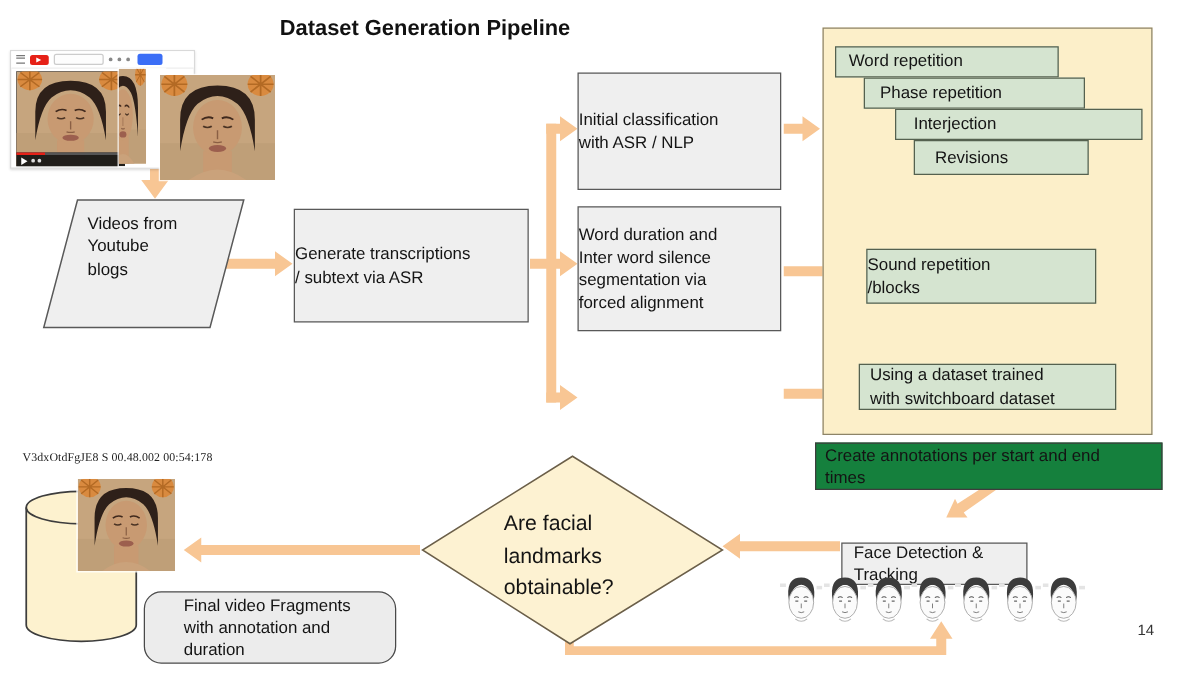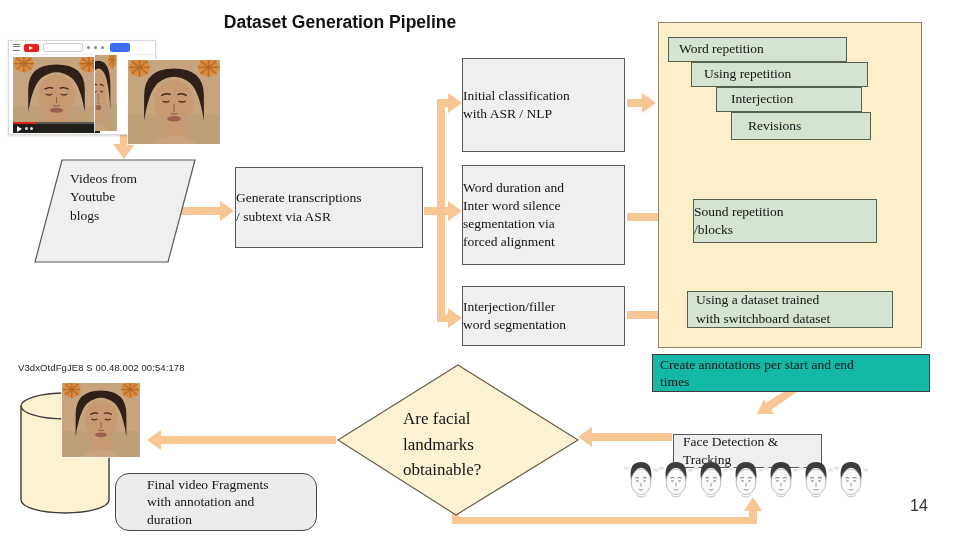--- a/index.html
+++ b/index.html
@@ -1,28 +1,28 @@
 <!DOCTYPE html>
 <html><head>
 <meta charset="utf-8">
 <style>
   html,body{margin:0;padding:0;background:#fff;}
   .canvas{position:relative;width:960px;height:540px;background:#ffffff;overflow:hidden;
           font-family:"Liberation Sans", sans-serif;color:#111;}
   .abs{position:absolute;box-sizing:border-box;}
-  .txt{white-space:pre-line;font-size:13.5px;line-height:1.36;color:#141414;font-family:Liberation Serif, serif;}
+  .txt{white-space:pre-line;font-size:13.5px;line-height:1.36;color:#141414;}
   .title{font-size:17.5px;font-weight:bold;text-align:center;color:#111;}
   .gbox{background:#efefef;border:1px solid #595959;display:flex;align-items:center;}
   .green{background:#d5e4d0;border:1px solid #55614f;display:flex;align-items:center;}
   .ypanel{background:#fcefc9;border:1px solid #8d8468;}
-  .ybox{background:#14b8a6;border:1px solid #3d3d3d;display:flex;align-items:center;}
+  .ybox{background:#15803d;border:1px solid #3d3d3d;display:flex;align-items:center;}
   .round{background:#ececec;border:1px solid #4a4a4a;border-radius:14px;display:flex;align-items:center;}
   .svgfill{position:absolute;left:0;top:0;width:100%;height:100%;}
-  .lbl-small{font-size:9.5px;color:#222;letter-spacing:0.1px;}
-  .pagenum{font-size:16px;color:#333;}
+  .lbl-small{font-size:9.5px;color:#222;letter-spacing:0.1px;font-family:Liberation Serif, serif;}
+  .pagenum{font-size:12px;color:#333;}
   
   .ytwin{background:#fff;border:1px solid #d9d9d9;box-shadow:0 1px 2px rgba(0,0,0,.15);}
   .ytbar{height:13px;background:#fff;border-bottom:1px solid #eee;display:flex;align-items:center;gap:4px;padding:0 4px;}
   .ytburger{width:7px;height:5px;border-top:1px solid #777;border-bottom:1px solid #777;position:relative;}
   .ytburger:after{content:"";position:absolute;left:0;top:1px;width:7px;height:1px;background:#777;}
   .ytlogo{width:15px;height:8px;background:#e62117;border-radius:2px;position:relative;}
   .ytlogo:after{content:"";position:absolute;left:5px;top:2px;border-left:4px solid #fff;border-top:2px solid transparent;border-bottom:2px solid transparent;}
   .ytsearch{width:38px;height:7px;border:1px solid #ccc;border-radius:2px;background:#fdfdfd;}
   .ytdot{width:3px;height:3px;border-radius:50%;background:#888;}
   .ytsign{width:20px;height:9px;background:#3b6ef6;border-radius:2px;margin-left:2px;}
@@ -130,50 +130,46 @@
 
   <div class="abs" style="left:30px;top:158px;width:170px;height:106px;">
     <svg class="svgfill" viewBox="0 0 170 106">
       <polygon points="32,2 165,2 138,104 5,104" fill="#efefef" stroke="#595959" stroke-width="1.2"></polygon>
     </svg>
     <div class="abs txt" style="left:40px;top:12px;width:120px;">Videos from
 Youtube
 blogs</div>
   </div>
 
-  <div class="abs gbox" style="left:235px;top:167px;width:188px;height:81px;">
+  <div class="abs gbox" style="left:235px;top:167px;width:188px;height:91px;">
     <div class="txt">Generate transcriptions
 / subtext via ASR</div>
   </div>
 
   <div class="abs gbox" style="left:462px;top:58px;width:163px;height:94px;">
     <div class="txt">Initial classification
 with ASR / NLP</div>
   </div>
 
   <div class="abs gbox" style="left:462px;top:165px;width:163px;height:100px;">
     <div class="txt" style="line-height:1.32;">Word duration and
 Inter word silence
 segmentation via
 forced alignment</div>
   </div>
 
-  <div class="abs gbox" style="left:462px;top:286px;width:163px;height:60px;">
-    <div class="txt">Interjection/filler
-word segmentation</div>
-  </div>
 
   <div class="abs ypanel" style="left:658px;top:22px;width:264px;height:326px;"></div>
   <div class="abs green" style="left:668px;top:37px;width:179px;height:25px;">
     <div class="txt" style="padding-left:10px;">Word repetition</div>
   </div>
   <div class="abs green" style="left:691px;top:62px;width:177px;height:25px;">
-    <div class="txt" style="padding-left:12px;">Using repetition</div>
-  </div>
-  <div class="abs green" style="left:716px;top:87px;width:146px;height:25px;">
+    <div class="txt" style="padding-left:12px;">Phase repetition</div>
+  </div>
+  <div class="abs green" style="left:716px;top:87px;width:198px;height:25px;">
     <div class="txt" style="padding-left:14px;">Interjection</div>
   </div>
   <div class="abs green" style="left:731px;top:112px;width:140px;height:28px;">
     <div class="txt" style="padding-left:16px;">Revisions</div>
   </div>
   <div class="abs green" style="left:693px;top:199px;width:184px;height:44px;">
     <div class="txt" style="padding-left:0;">Sound repetition
 /blocks</div>
   </div>
   <div class="abs green" style="left:687px;top:291px;width:206px;height:37px;">

